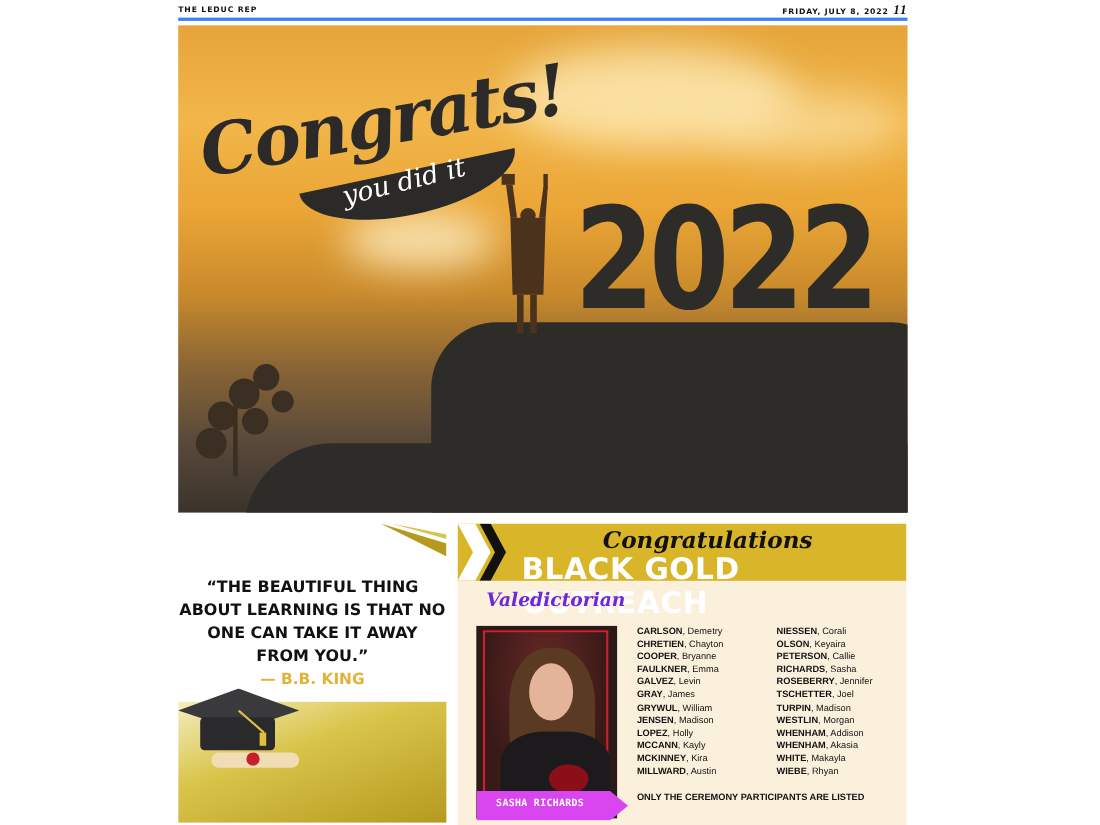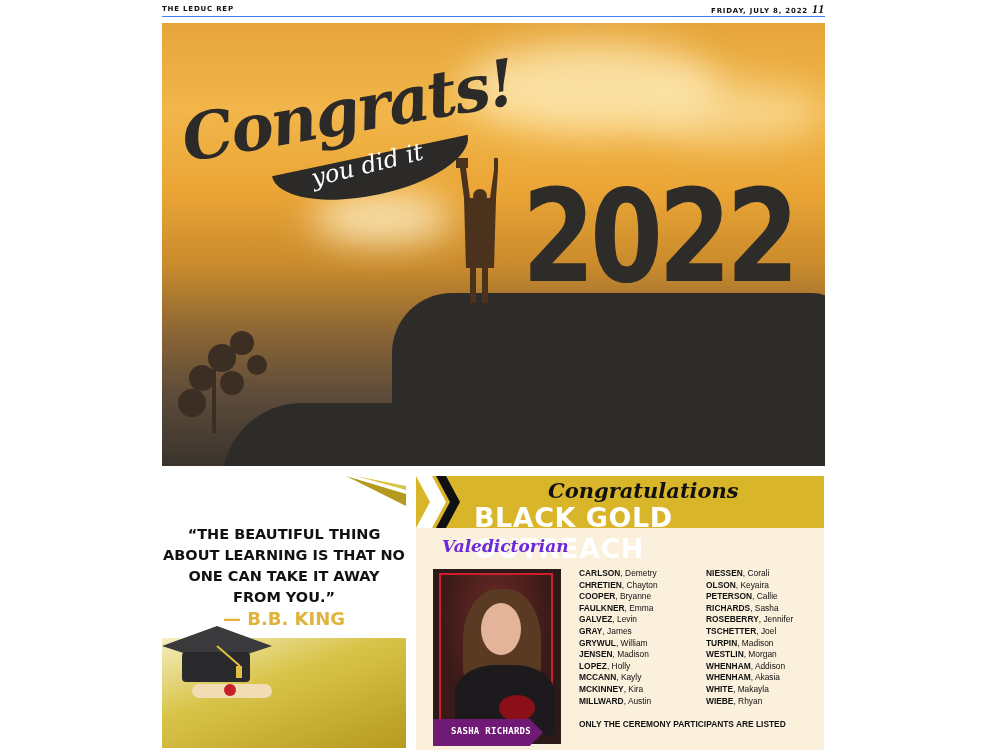--- a/index.html
+++ b/index.html
@@ -1,52 +1,52 @@
 <!DOCTYPE html>
 <html><head>
 <meta charset="utf-8">
 <style>
   html,body{margin:0;padding:0;background:#fff;}
   body{width:1000px;height:750px;position:relative;overflow:hidden;font-family:"Liberation Sans",sans-serif;}
-  .masthead{position:absolute;left:162px;top:4px;width:663px;height:12px;border-bottom:1px solid #3b82f6;}
+  .masthead{position:absolute;left:162px;top:4px;width:663px;height:12px;border-bottom:3px solid #3b82f6;}
   .mh-left{position:absolute;left:0;top:1px;font-size:7px;font-weight:bold;letter-spacing:.8px;color:#111;font-family:"DejaVu Sans",sans-serif;}
   .mh-right{position:absolute;right:0;top:-2px;font-size:7px;font-weight:bold;letter-spacing:.8px;color:#111;font-family:"DejaVu Sans",sans-serif;}
   .mh-page{font-family:"Liberation Serif",serif;font-style:italic;font-size:12px;font-weight:bold;margin-left:4px;}
   .hero{position:absolute;left:162px;top:23px;width:663px;height:443px;overflow:hidden;
     background:linear-gradient(180deg,#e6a53a 0%,#f2b64a 20%,#eaa535 38%,#c98a2c 55%,#8a6535 70%,#5a4a3a 85%,#3a332c 100%);}
   .glow{position:absolute;border-radius:50%;filter:blur(18px);}
   .hero-text{position:absolute;}
   .congrats{left:18px;top:50px;font-family:"DejaVu Serif",serif;font-style:italic;font-weight:bold;font-size:64px;color:#2c2a28;transform:rotate(-10deg);letter-spacing:-2px;}
   .youdidit-banner{position:absolute;left:112px;top:132px;width:200px;height:40px;background:#2c2a28;border-radius:0 0 100px 100px/0 0 40px 40px;transform:rotate(-12deg);}
   .youdidit{left:148px;top:128px;font-family:"DejaVu Serif",serif;font-style:italic;font-size:24px;color:#fff;transform:rotate(-14deg);}
   .year{left:360px;top:150px;font-family:"DejaVu Sans",sans-serif;font-weight:bold;font-size:128px;color:#2e2c29;letter-spacing:-6px;transform:scaleX(.82);transform-origin:left;line-height:1;}
   .rock{position:absolute;left:230px;top:270px;width:460px;height:200px;background:#2e2c29;border-radius:60px 40px 0 0;}
   .rock2{position:absolute;left:60px;top:380px;width:620px;height:80px;background:#2e2c29;border-radius:200px 0 0 0;}
   .grad-fig{position:absolute;left:292px;top:135px;width:50px;height:145px;}
   .tree{position:absolute;left:10px;top:300px;width:110px;height:110px;}
   .quote-box{position:absolute;left:162px;top:476px;width:244px;height:272px;background:#fff;overflow:hidden;}
   .quote-swoosh{position:absolute;right:0;top:0;width:60px;height:30px;}
   .quote{position:absolute;left:0;top:48px;width:244px;text-align:center;font-family:"DejaVu Sans",sans-serif;font-weight:bold;font-size:14.5px;line-height:21px;color:#111;}
-  .author{display:block;color:#e0b43a;font-size:18px;}
+  .author{display:block;color:#e0b43a;font-size:14px;}
   .quote-bottom{position:absolute;left:0;bottom:0;width:244px;height:110px;background:linear-gradient(160deg,#f4eec0 0%,#d9c44a 40%,#b59a1f 100%);}
   .cap{position:absolute;left:0;top:150px;width:110px;height:80px;}
   .bgo{position:absolute;left:416px;top:476px;width:408px;height:314px;background:#fbf0dc;overflow:hidden;}
   .bgo-banner{position:absolute;left:0;top:0;width:408px;height:52px;background:#d9b52a;}
   .chev{position:absolute;left:0;top:0;width:44px;height:52px;}
   .bgo-script{position:absolute;left:132px;top:2px;font-family:"DejaVu Serif",serif;font-style:italic;font-weight:bold;font-size:21px;color:#111;}
   .bgo-title{position:absolute;left:58px;top:26px;font-family:"DejaVu Sans",sans-serif;font-weight:bold;font-size:27px;color:#fff;letter-spacing:.5px;}
   .valed{position:absolute;left:26px;top:60px;font-family:"DejaVu Serif",serif;font-style:italic;font-weight:bold;font-size:17px;color:#6d28d9;}
   .photo{position:absolute;left:17px;top:93px;width:128px;height:175px;background:#2c1a18;}
   .photo-frame{position:absolute;left:6px;top:4px;width:114px;height:148px;border:2px solid #cf1f2e;box-sizing:border-box;}
   .photo-inner{position:absolute;left:0;top:0;width:100%;height:100%;background:radial-gradient(ellipse at 50% 30%,#6b2a26 0%,#3a1a18 70%);}
   .face{position:absolute;left:40px;top:28px;width:40px;height:52px;border-radius:50%;background:#e3b49a;}
   .hair{position:absolute;left:22px;top:14px;width:78px;height:110px;border-radius:45% 45% 30% 30%;background:#5a3a22;}
   .gown{position:absolute;left:14px;top:90px;width:100px;height:70px;border-radius:40% 40% 0 0;background:#1c1a1c;}
   .roses{position:absolute;left:58px;top:120px;width:36px;height:26px;border-radius:50%;background:#8a0f18;}
-  .name-tag{position:absolute;left:0;top:150px;width:110px;height:27px;background:#701a75;clip-path:polygon(0 0,88% 0,100% 50%,88% 100%,0 100%);}
+  .name-tag{position:absolute;left:0;top:150px;width:110px;height:27px;background:#d946ef;clip-path:polygon(0 0,88% 0,100% 50%,88% 100%,0 100%);padding-left:28px;}
   .name-tag span{position:absolute;left:18px;top:7px;font-family:"DejaVu Sans Mono",monospace;font-weight:bold;font-size:9px;color:#fff;letter-spacing:.3px;}
   .col{position:absolute;top:92px;font-family:"Liberation Sans",sans-serif;font-size:8.4px;line-height:11.6px;color:#111;}
   .col1{left:163px;}
   .col2{left:290px;}
   .col div b{font-weight:bold;}
   .note{position:absolute;left:163px;top:243px;font-family:"Liberation Sans",sans-serif;font-weight:bold;font-size:8.4px;color:#111;}
 </style>
 </head>
 <body>
 

